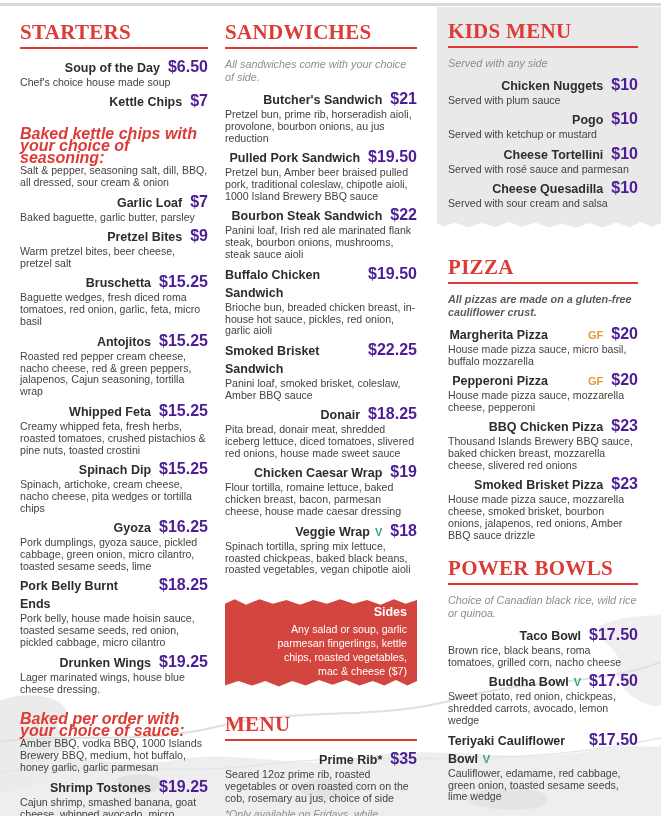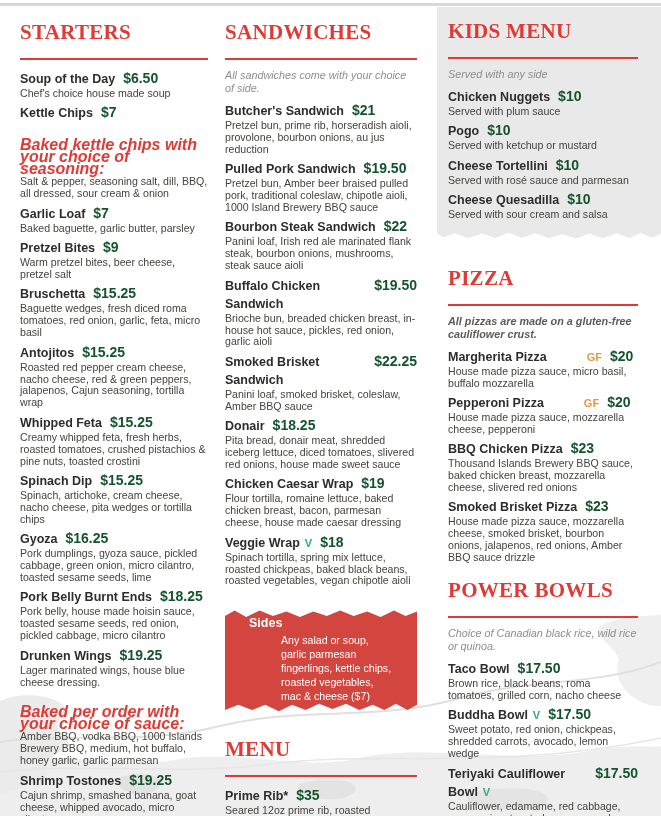--- a/index.html
+++ b/index.html
@@ -10,38 +10,38 @@
   .col{position:absolute;top:0;z-index:2;}
   .col1{left:20px;width:188px;}
   .col2{left:225px;width:192px;}
   .col3{left:448px;width:190px;}
 
   .menusection{margin-top:15px;}
   .col1 > .menusection:first-child,.col2 > .menusection:first-child{margin-top:21px;}
 
   .sec-title{font-family:"Liberation Serif",serif;font-weight:bold;font-size:21px;line-height:22px;
              letter-spacing:.3px;color:#dd3b36;border-bottom:2px solid #dd3b36;
-             padding-bottom:15px;margin:0 0 9px 0;}
+             padding-bottom:4px;margin:0 0 9px 0;}
   .subtitle{font-size:10.8px;line-height:13px;font-style:italic;color:#8f8d8b;margin:0 0 6px 0;}
   .subtitle-strong{color:#5d5b59;font-weight:bold;}
 
   .item{margin-bottom:3.5px;}
-  .row{display:flex;justify-content:flex-start;align-items:baseline;}
+  .row{display:flex;justify-content:flex-end;align-items:baseline;}
   .nwrap{display:inline;}
   .iname{font-weight:bold;font-size:12.5px;line-height:14px;color:#2f2d2c;}
   .badge{font-weight:bold;font-size:11px;}
   .badges .badge{margin-left:5px;}
   .badge.green{color:#2fa97c;}
   .badge.orange{color:#e6993d;padding-left:35px;}
-  .iprice{font-weight:bold;font-size:14px;color:#14532d;white-space:nowrap;margin-left:8px;}
+  .iprice{font-weight:bold;font-size:16px;color:#4c1d95;white-space:nowrap;margin-left:8px;}
   .idesc{font-size:10.6px;line-height:11.9px;color:#45433f;margin-top:1px;}
   .inote-red{font-size:16px;line-height:12px;color:#dd3b36;font-style:italic;font-weight:bold;margin-top:18px;}
   .ifoot{font-size:10.6px;line-height:12px;color:#918f8c;font-style:italic;margin-top:3px;}
 
-  .redbox{margin-top:20px;background:#d3453f;color:#fff;text-align:left;padding:9px 24px 11px;
+  .redbox{margin-top:20px;background:#d3453f;color:#fff;text-align:right;padding:9px 10px 11px;
     clip-path:polygon(0% 8%,5% 3%,11% 9%,18% 3%,25% 8%,32% 4%,39% 9%,46% 4%,53% 8%,60% 3%,67% 8%,74% 4%,81% 9%,88% 3%,94% 8%,100% 4%,100% 91%,95% 96%,89% 90%,83% 96%,77% 91%,70% 96%,63% 90%,56% 95%,49% 90%,42% 96%,35% 91%,28% 97%,21% 91%,14% 96%,7% 91%,0% 96%);}
   .redbox-title{font-size:12.5px;font-weight:bold;margin-bottom:3px;}
   .redbox-text{font-size:10.6px;line-height:14px;margin-left:32px;}
   .redbox + .menusection{margin-top:24px;}
 
   .graybox{margin:7px -23px 0 -11px;padding:13px 23px 16px 11px;background:#e9e9e9;
     clip-path:polygon(0% 0%,100% 0%,100% 97%,96% 98.8%,91% 96.6%,86% 98.9%,80% 96.8%,74% 99%,68% 97%,62% 99.2%,56% 97.2%,50% 99%,44% 96.8%,38% 98.8%,32% 96.6%,26% 98.9%,20% 97%,14% 99%,8% 96.8%,3% 98.6%,0% 97.2%);}
   .graybox .menusection{margin-top:0;}
   .graybox + .menusection{margin-top:26px;}
 </style>

